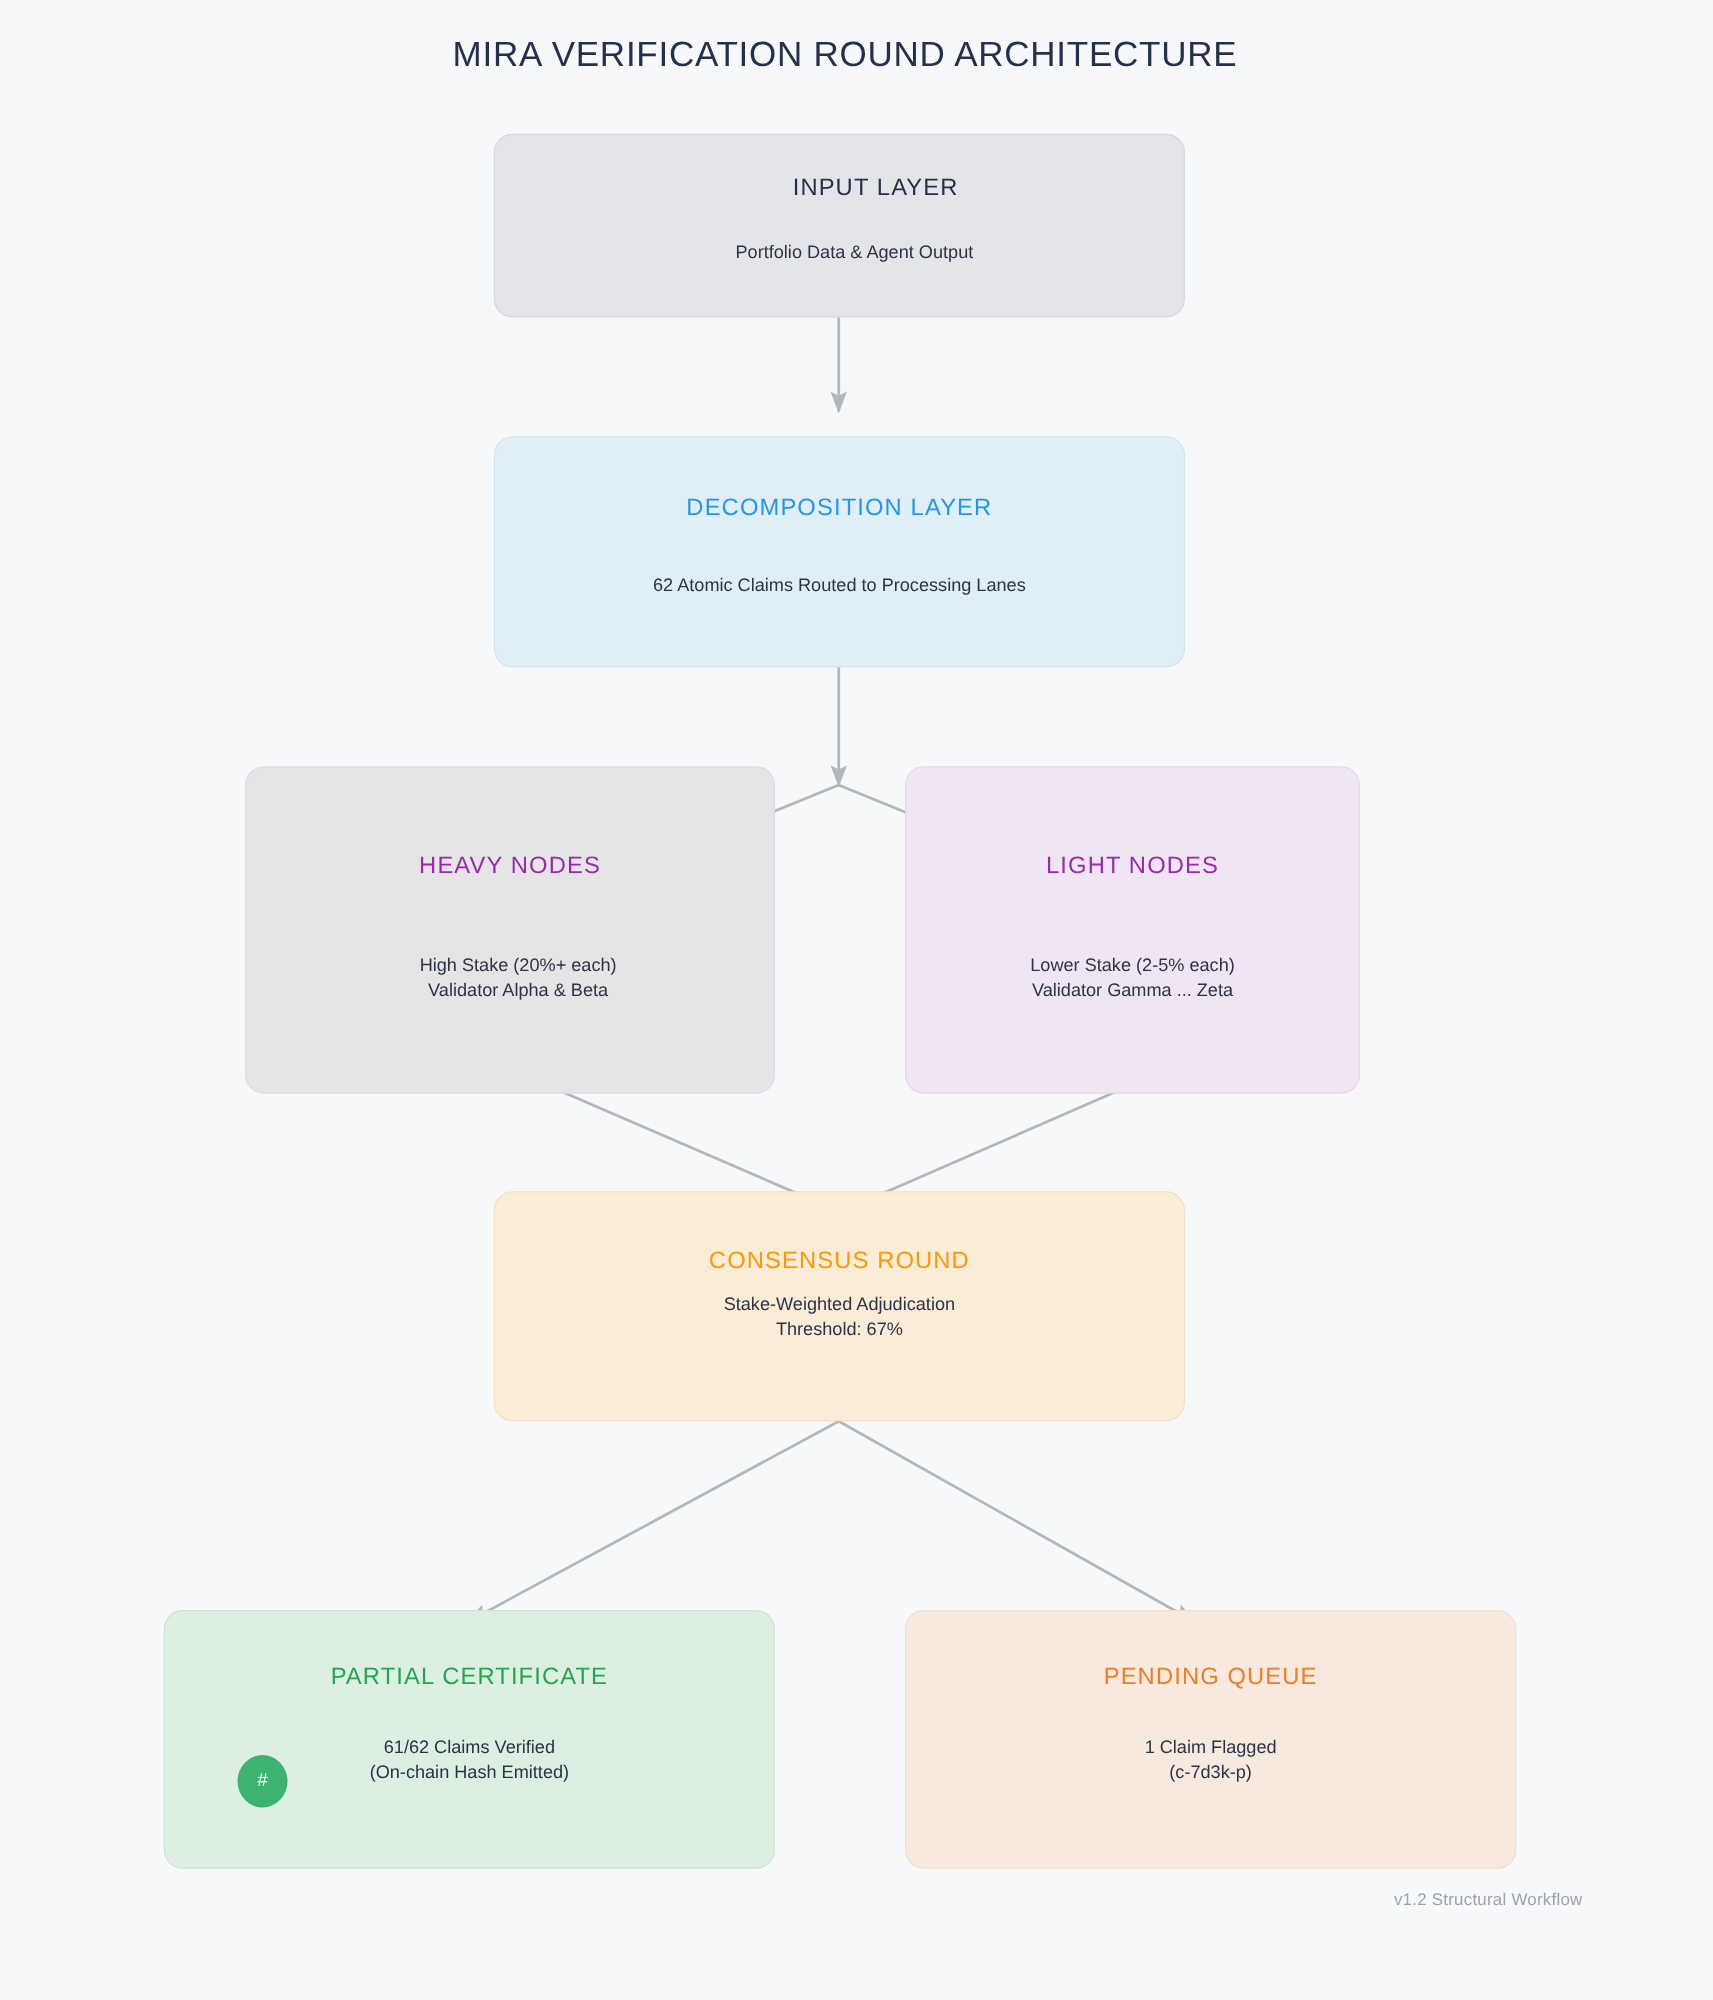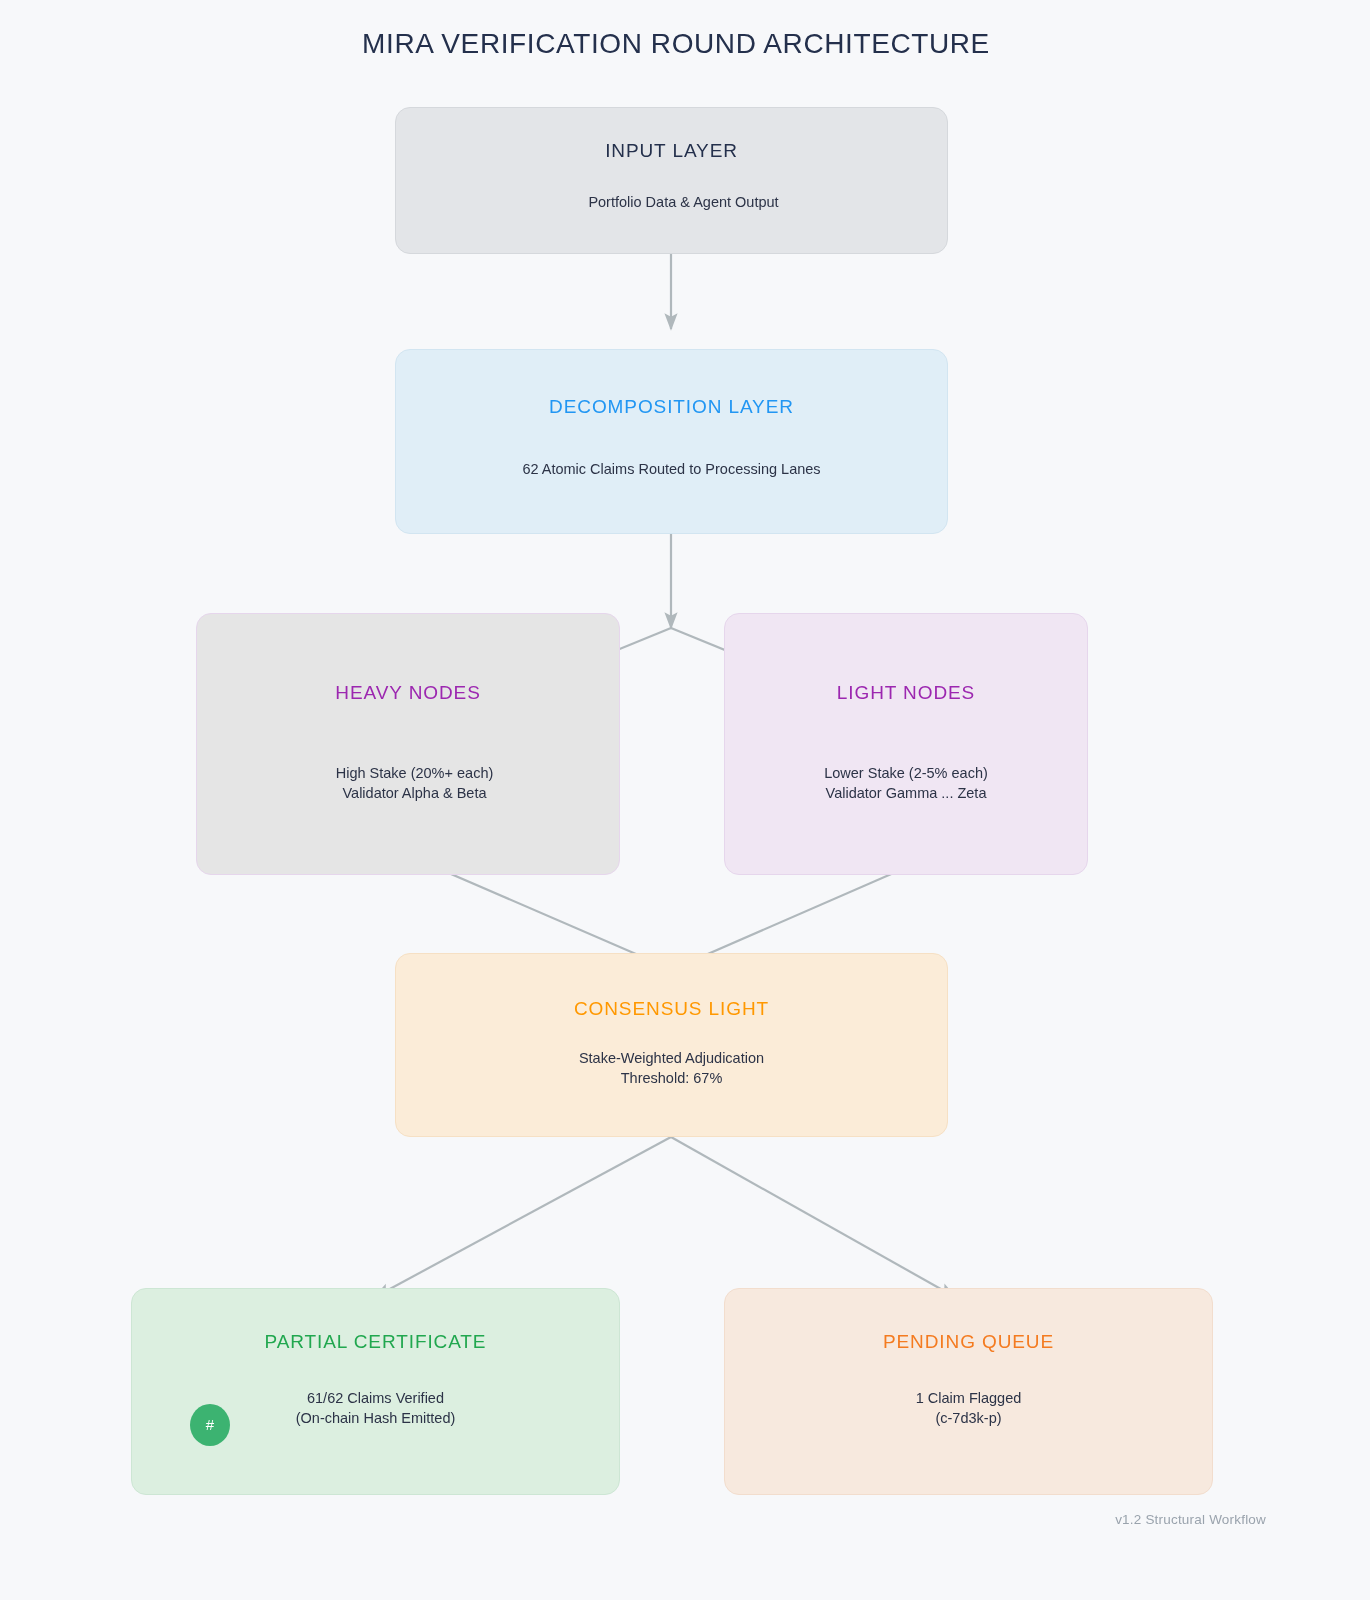--- a/index.html
+++ b/index.html
@@ -72,21 +72,21 @@
     color: #2c3347;
     white-space: pre-line;
   }
 
   
   #box-input {
     left: 395px; top: 107px; width: 553px; height: 147px;
     background: #e3e5e8;
     border-color: #d5d8dc;
   }
-  #box-input .node-title { top: 32px; color: #24304c; }
+  #box-input .node-title { top: 32px; color: #24304c; margin-left: 29px; }
   #box-input .node-sub   { top: 85px; margin-left: 12px; }
 
   
   #box-decomposition {
     left: 395px; top: 349px; width: 553px; height: 185px;
     background: #e0eef7;
     border-color: #d2e5f1;
   }
   #box-decomposition .node-title { top: 46px; color: #2196f3; }
   #box-decomposition .node-sub   { top: 110px; }
@@ -109,21 +109,21 @@
   #box-light .node-title { top: 68px; color: #9c27b0; }
   #box-light .node-sub   { top: 150px; }
 
   
   #box-consensus {
     left: 395px; top: 953px; width: 553px; height: 184px;
     background: #fbecd8;
     border-color: #f6e0c4;
   }
   #box-consensus .node-title { top: 44px; color: #ff9800; }
-  #box-consensus .node-sub   { top: 95px; }
+  #box-consensus .node-sub   { top: 81px; }
 
   
   #box-certificate {
     left: 131px; top: 1288px; width: 489px; height: 207px;
     background: #dcefe0;
     border-color: #cde6d4;
   }
   #box-certificate .node-title { top: 42px; color: #21a74f; }
   #box-certificate .node-sub   { top: 100px; }
 
@@ -210,21 +210,21 @@
 Validator Alpha &amp; Beta</div>
   </div>
 
   <div class="node-box" id="box-light">
     <div class="node-title">LIGHT NODES</div>
     <div class="node-sub">Lower Stake (2-5% each)
 Validator Gamma ... Zeta</div>
   </div>
 
   <div class="node-box" id="box-consensus">
-    <div class="node-title">CONSENSUS LIGHT</div>
+    <div class="node-title">CONSENSUS ROUND</div>
     <div class="node-sub">Stake-Weighted Adjudication
 Threshold: 67%</div>
   </div>
 
   <div class="node-box" id="box-certificate">
     <div class="node-title">PARTIAL CERTIFICATE</div>
     <div class="node-sub">61/62 Claims Verified
 (On-chain Hash Emitted)</div>
     <div class="hash-badge">#</div>
   </div>

